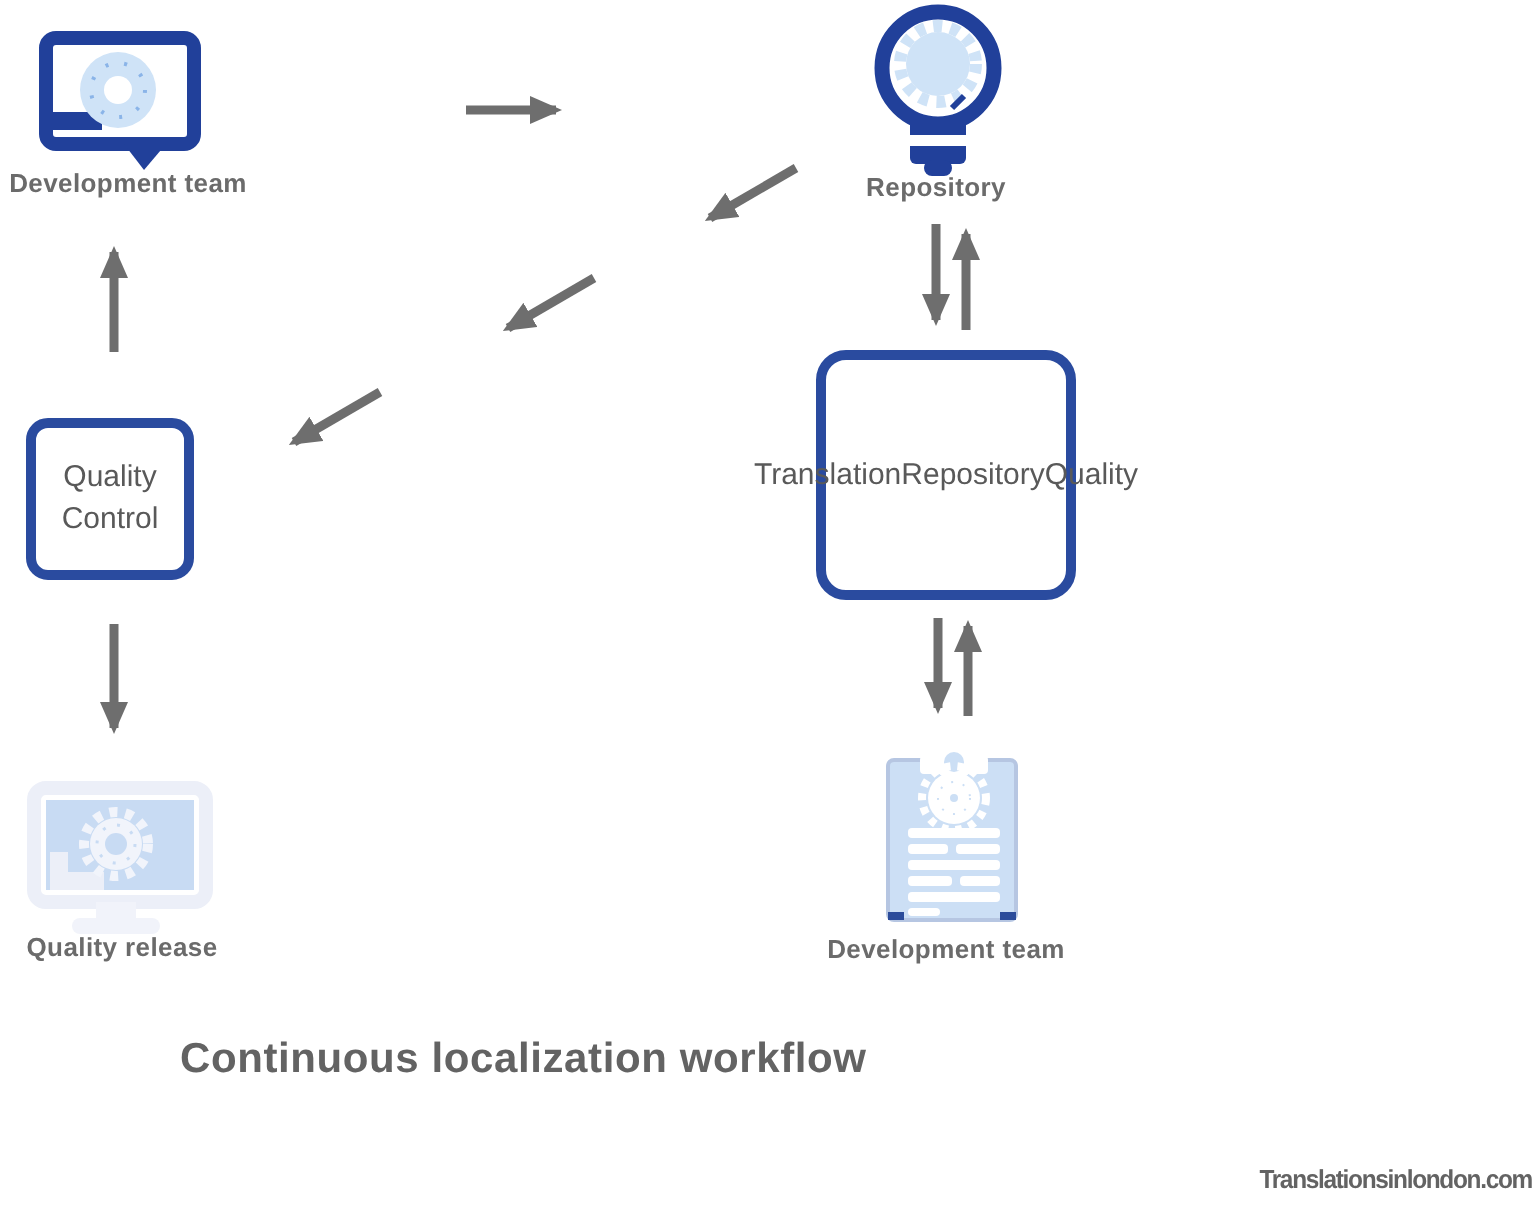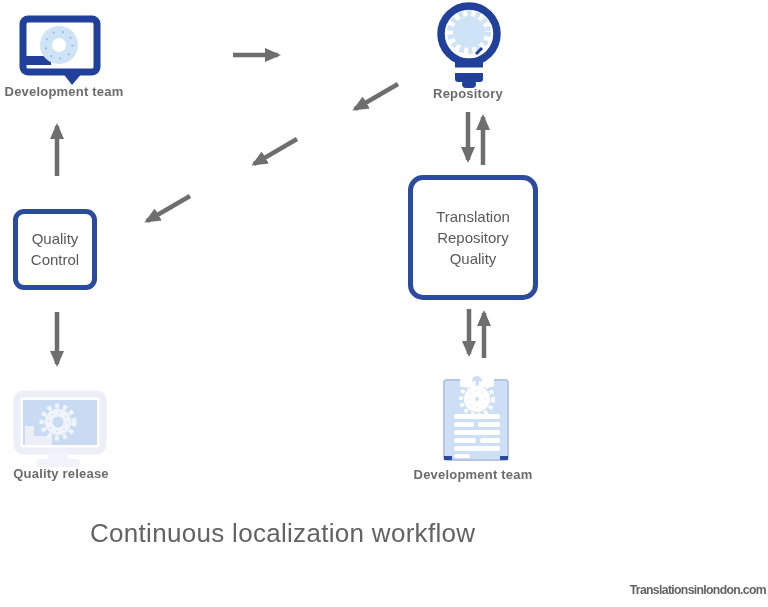--- a/index.html
+++ b/index.html
@@ -35,30 +35,30 @@
     font-size: 15px; color: #595959; line-height: 1.35;
   }
   .tms-box {
     position: absolute;
     left: 408px; top: 175px;
     width: 130px; height: 125px;
     box-sizing: border-box;
     background: #ffffff;
     border: 5px solid #2a4b9f;
     border-radius: 15px;
-    display: flex; flex-direction: column;
+    display: flex; flex-direction: row;
     align-items: center; justify-content: center;
     font-size: 15px; color: #595959; line-height: 1.4;
   }
 
   .title {
     position: absolute;
     left: 90px; top: 518px;
-    font-size: 26px;
-    font-weight: 400;
+    font-size: 21px;
+    font-weight: 700;
     color: #636363;
     letter-spacing: 0.3px;
   }
   .watermark {
     position: absolute;
     right: 2px; top: 582px;
     font-size: 13px;
     font-weight: 700;
     color: #636363;
     letter-spacing: -0.7px;

